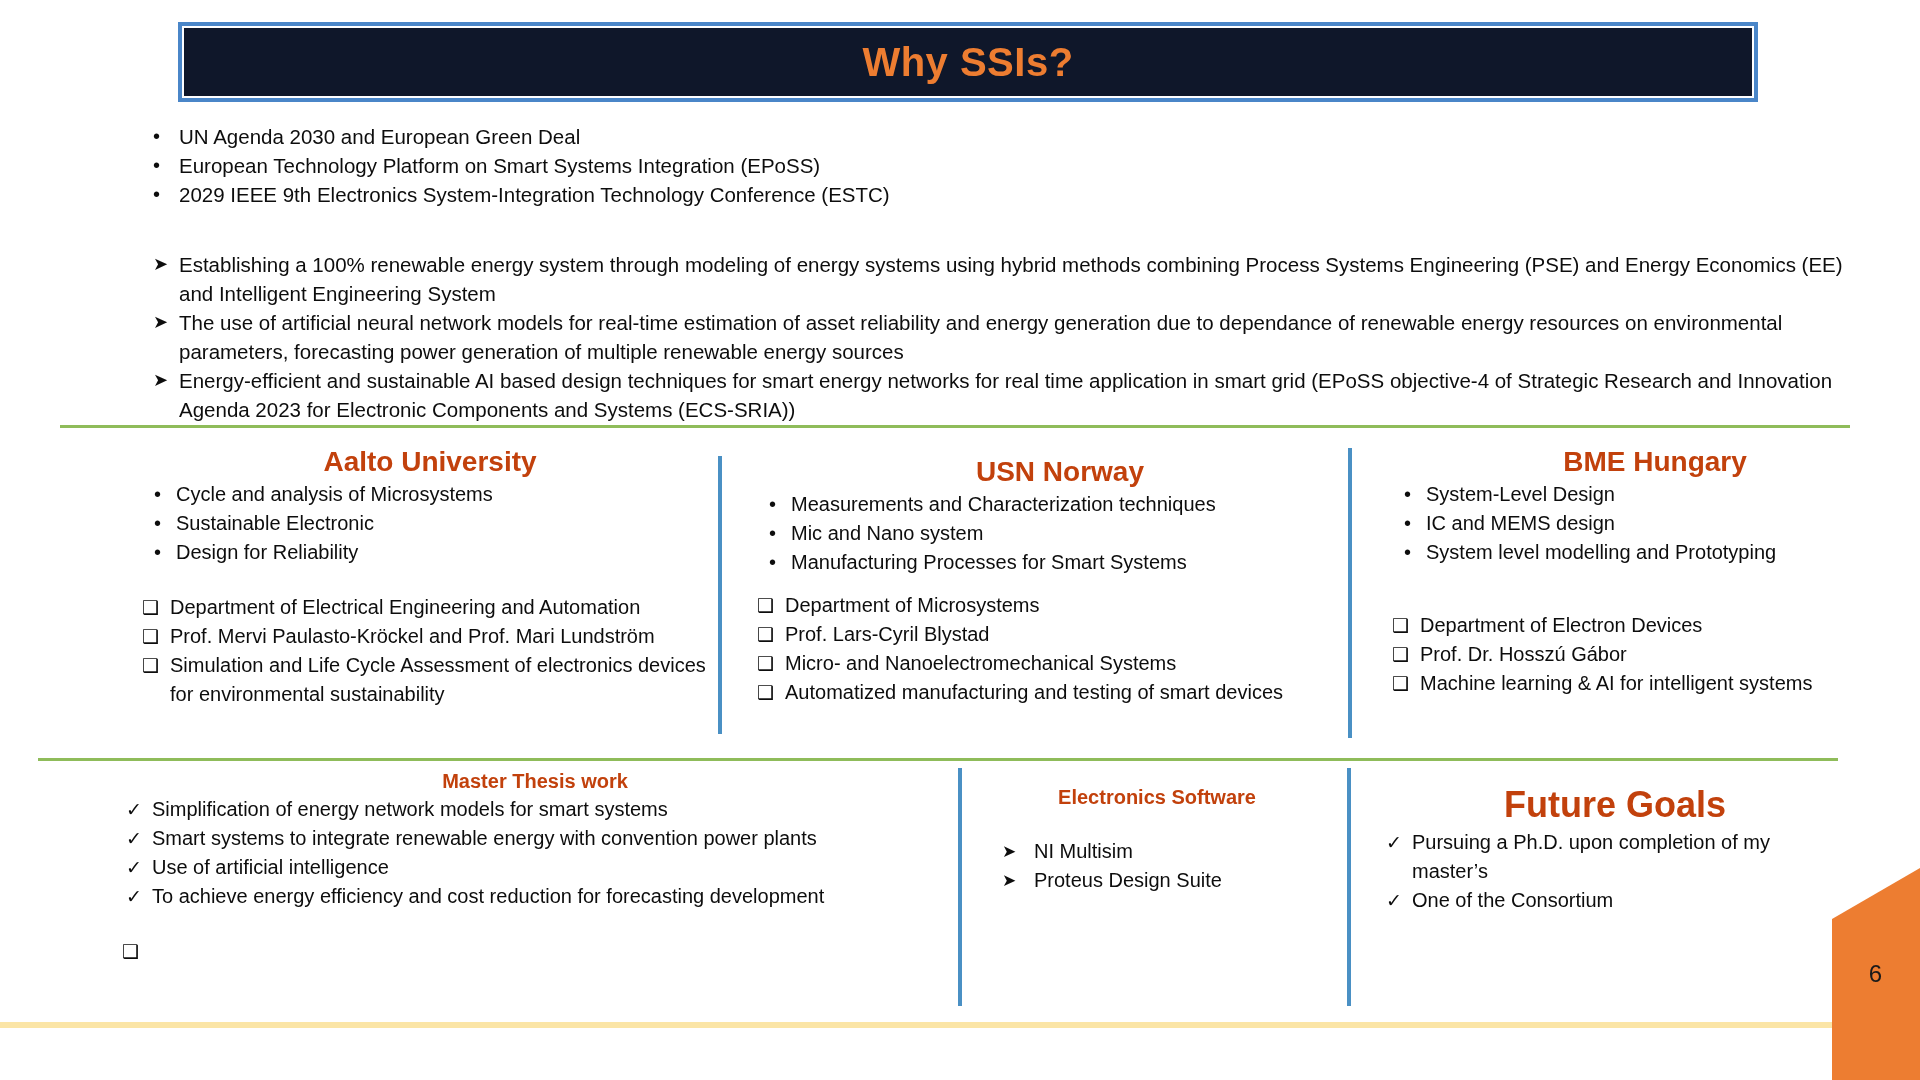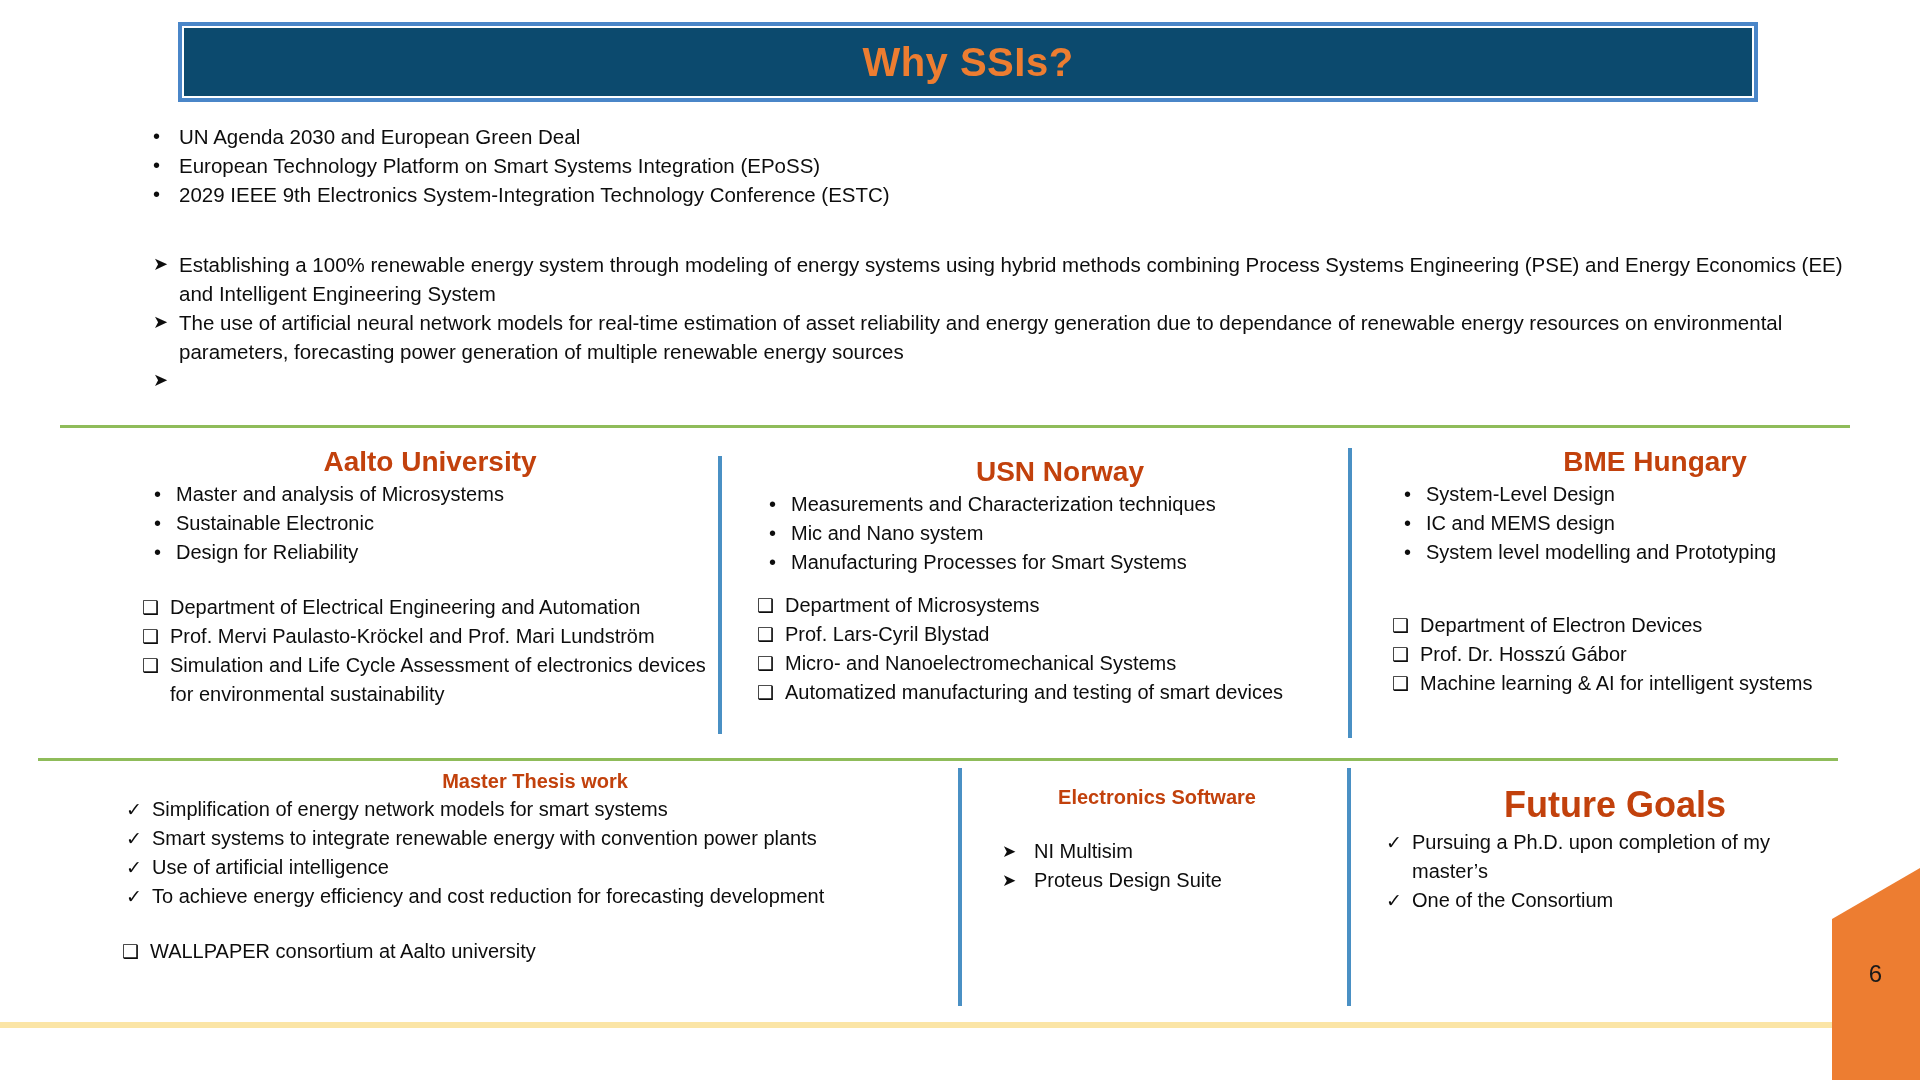--- a/index.html
+++ b/index.html
@@ -17,21 +17,21 @@
   }
 
   
   .title-box {
     position: absolute;
     left: 178px;
     top: 22px;
     width: 1572px;
     height: 72px;
     border: 4px solid #4a86c8;
-    background: #0c4a6e;
+    background: #0f172a;
     box-shadow: 0 0 0 2px #ffffff inset;
     display: flex;
     align-items: center;
     justify-content: center;
   }
   .title-text {
     font-size: 40px;
     font-weight: bold;
     color: #ED7D31;
     letter-spacing: 0.5px;
@@ -220,39 +220,40 @@
     <li>
       <span class="mk">➤</span>
       <span>Establishing a 100% renewable energy system through modeling of energy systems using hybrid methods combining Process Systems Engineering (PSE) and Energy Economics (EE) and Intelligent Engineering System</span>
     </li>
     <li>
       <span class="mk">➤</span>
       <span>The use of artificial neural network models for real-time estimation of asset reliability and energy generation due to dependance of renewable energy resources on environmental parameters, forecasting power generation of multiple renewable energy sources</span>
     </li>
     <li>
       <span class="mk">➤</span>
+      <span>Energy-efficient and sustainable AI based design techniques for smart energy networks for real time application in smart grid (EPoSS objective-4 of Strategic Research and Innovation Agenda 2023 for Electronic Components and Systems (ECS-SRIA))</span>
     </li>
   </ul>
 </div>
 
 <div class="rule-green" id="rule1"></div>
 <div class="rule-green" id="rule2"></div>
 <div class="vdiv" id="vdiv-1"></div>
 <div class="vdiv" id="vdiv-2"></div>
 <div class="vdiv" id="vdiv-3"></div>
 <div class="vdiv" id="vdiv-4"></div>
 
 <div class="mid">
 
   <div class="col" id="mid-col-1">
     <div class="col-head">Aalto University</div>
     <ul class="bul">
       <li>
         <span class="mk">•</span>
-        <span>Master and analysis of Microsystems</span>
+        <span>Cycle and analysis of Microsystems</span>
       </li>
       <li>
         <span class="mk">•</span>
         <span>Sustainable Electronic</span>
       </li>
       <li>
         <span class="mk">•</span>
         <span>Design for Reliability</span>
       </li>
     </ul>
@@ -363,21 +364,20 @@
       </li>
       <li>
         <span class="mk">✓</span>
         <span>To achieve energy efficiency and cost reduction for forecasting development</span>
       </li>
     </ul>
     <div class="gap-22"></div>
     <ul class="box">
       <li>
         <span class="mk">❑</span>
-        <span>WALLPAPER consortium at Aalto university</span>
       </li>
     </ul>
   </div>
 
   <div class="col" id="bot-col-2">
     <div class="col-head">Electronics Software</div>
     <div class="gap-22"></div>
     <ul class="arw">
       <li>
         <span class="mk">➤</span>

